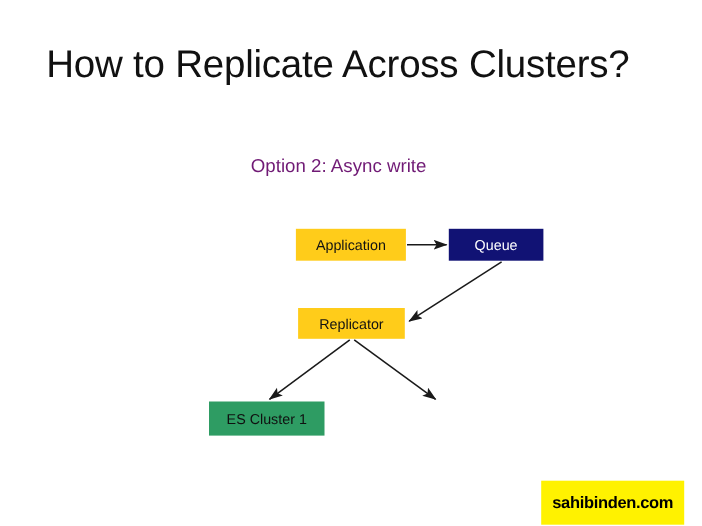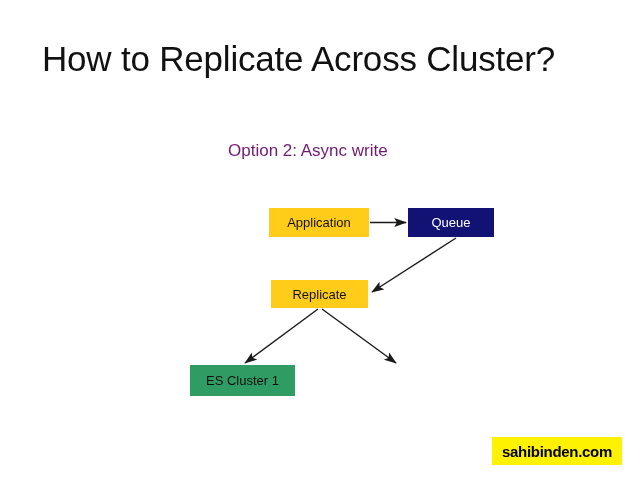--- a/index.html
+++ b/index.html
@@ -87,40 +87,40 @@
   #node-replicator  { left: 271px; top: 280px; width:  97px; height: 28px; }
   #node-escluster1  { left: 190px; top: 365px; width: 105px; height: 31px; }
   #node-escluster2  { left: 341px; top: 365px; width: 109px; height: 31px; }
 
   
   #logo {
     position: absolute;
     left: 492px;
     top: 437px;
     width: 130px;
-    height: 28px;
+    height: 40px;
     background: #fff200;
     display: flex;
     align-items: center;
     justify-content: center;
   }
   #logo-text {
     font-size: 15px;
     font-weight: bold;
     color: #000000;
     letter-spacing: -0.3px;
     white-space: nowrap;
   }
 </style>
 </head>
 <body>
 
 <div id="slide">
 
-  <div id="slide-title">How to Replicate Across Cluster?</div>
+  <div id="slide-title">How to Replicate Across Clusters?</div>
 
   <div id="subtitle">Option 2: Async write</div>
 
   <div id="diagram">
 
     <svg id="arrow-layer" viewBox="0 0 638 478" width="638" height="478" xmlns="http://www.w3.org/2000/svg">
       <defs>
         <marker id="ah" markerWidth="10" markerHeight="10" refX="8.4" refY="3.2" orient="auto" markerUnits="strokeWidth">
           <path d="M0,0 L9,3.2 L0,6.4 L1.9,3.2 z" fill="#1a1a1a"></path>
         </marker>
@@ -137,21 +137,21 @@
 
     <div class="node node-yellow" id="node-application">
       <span>Application</span>
     </div>
 
     <div class="node node-navy" id="node-queue">
       <span>Queue</span>
     </div>
 
     <div class="node node-yellow" id="node-replicator">
-      <span>Replicate</span>
+      <span>Replicator</span>
     </div>
 
     <div class="node node-green" id="node-escluster1">
       <span>ES Cluster 1</span>
     </div>
 
 
   </div>
 
   <div id="logo">

